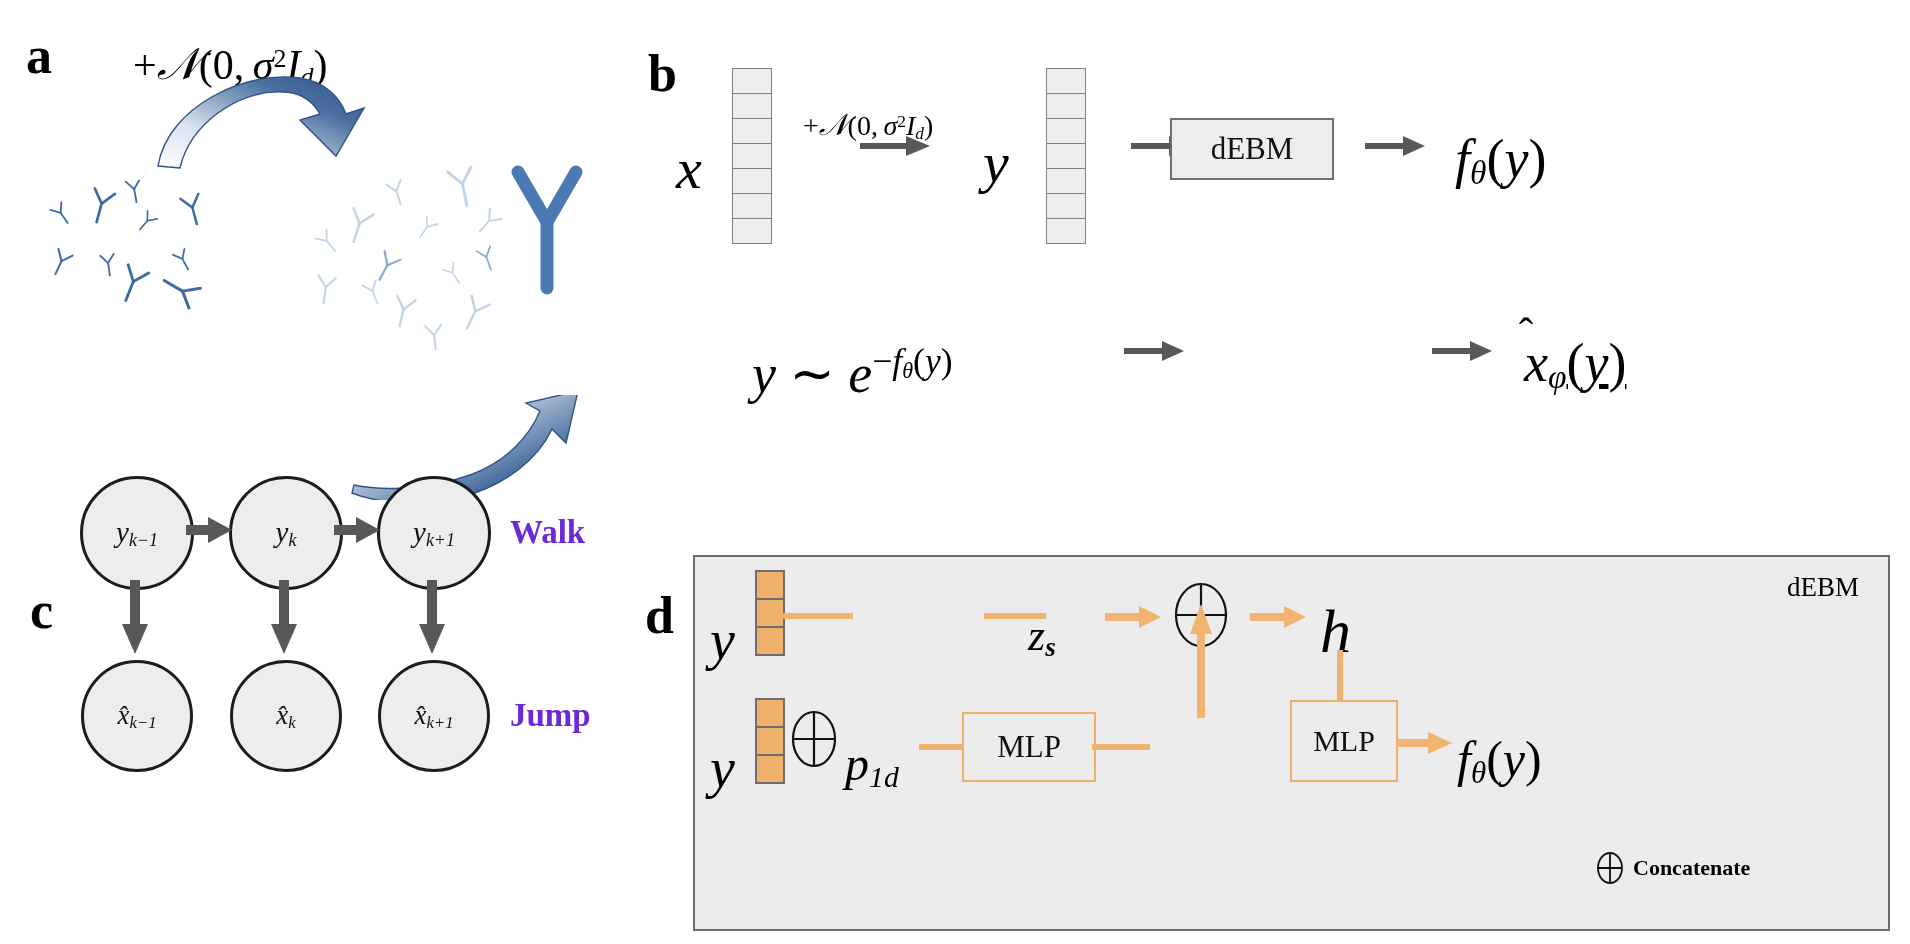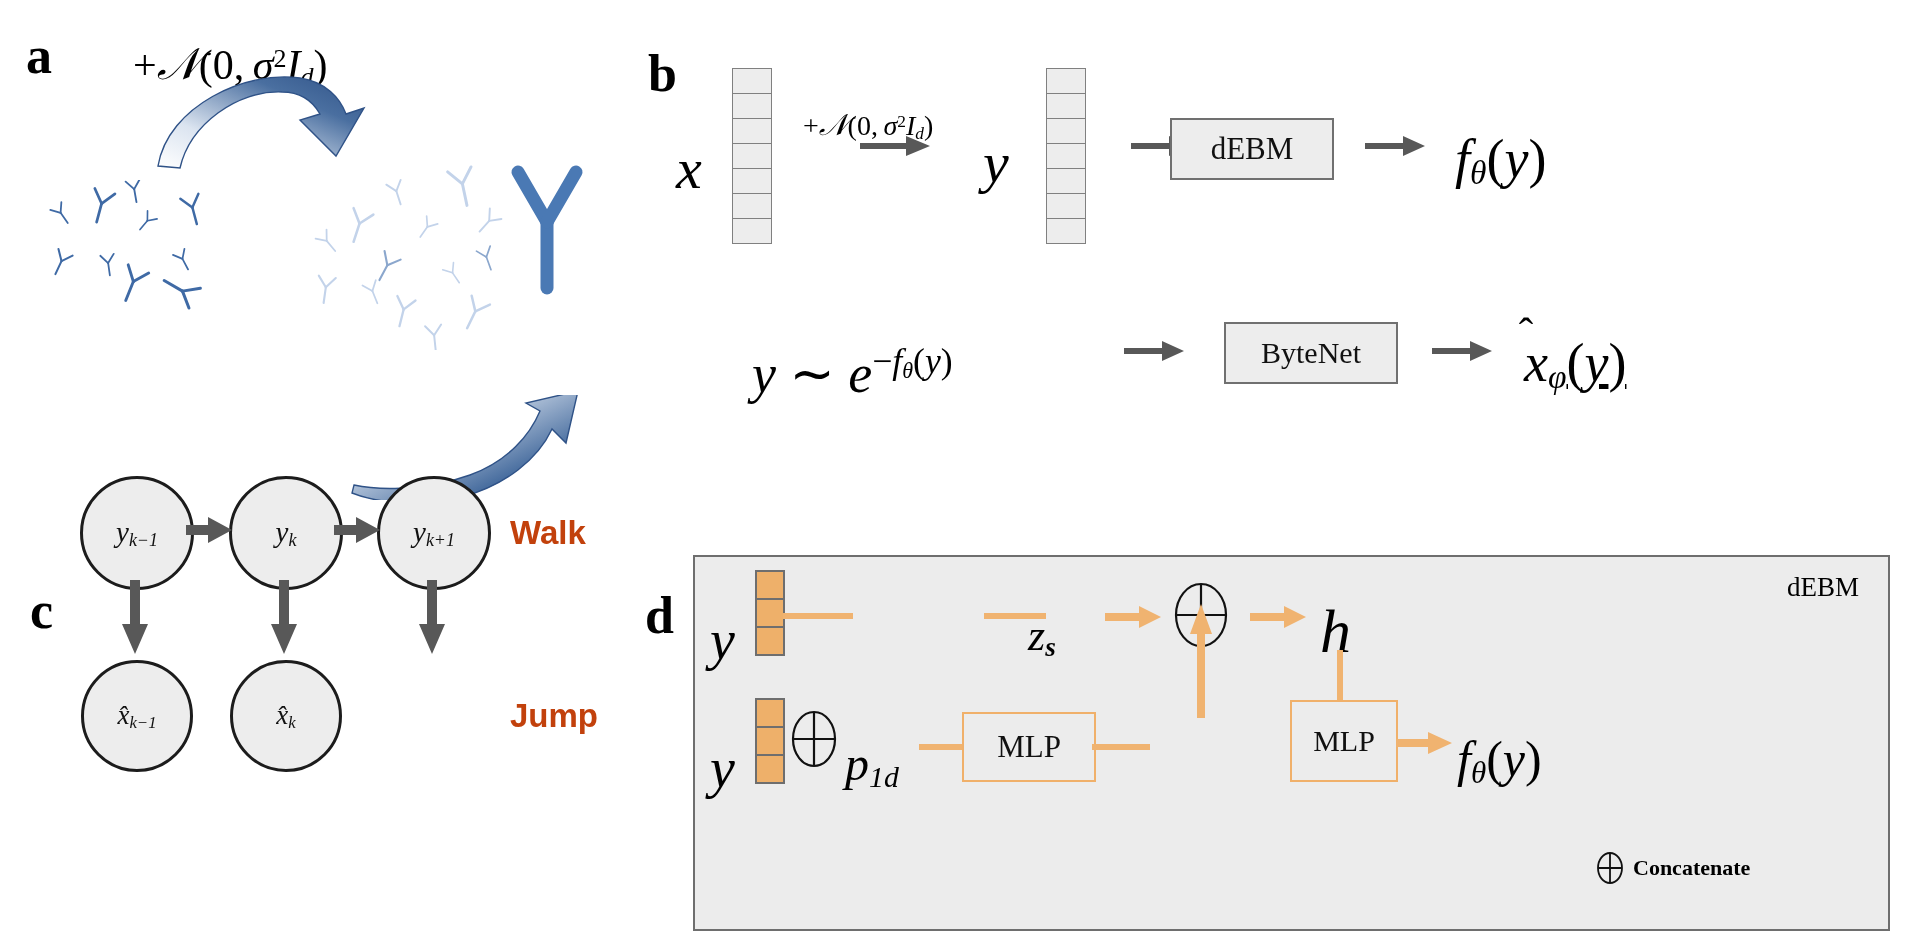--- a/index.html
+++ b/index.html
@@ -35,22 +35,22 @@
           border:2px solid #6e6e6e;}
   .ostack > i{display:block;background:#eeb06a;border-bottom:2px solid #6e6e6e;}
   .ostack > i:last-child{border-bottom:none;}
 
   
   .garrow{position:absolute;}
   
   .node{position:absolute;background:#ededed;border:3px solid #1c1c1c;
         border-radius:50%;display:flex;align-items:center;justify-content:center;
         font-family:"Liberation Serif",serif;font-style:italic;color:#111;}
-  .wj{position:absolute;font-family:Liberation Sans, sans-serif;font-weight:bold;
-      font-style:normal;font-size:33px;color:#c2410c;}
+  .wj{position:absolute;font-family:Liberation Serif, serif;font-weight:bold;
+      font-style:normal;font-size:33px;color:#6d28d9;}
 
   
   #panel-d-box{position:absolute;background:#ececec;border:2px solid #6e6e6e;}
   .obox{position:absolute;background:#ececec;border:2px solid #f0b06a;
         display:flex;align-items:center;justify-content:center;
         font-family:"Liberation Serif",serif;font-style:normal;color:#111;}
   .oline{position:absolute;background:#f0b370;}
   .concat{position:absolute;display:flex;align-items:center;gap:8px;
           font-family:"Liberation Serif",serif;font-weight:bold;font-size:22px;text-align:center;}
   .debmtag{position:absolute;font-family:"Liberation Serif",serif;font-size:27px;}
@@ -287,21 +287,20 @@
   </div>
 
   <div class="math" style="left:752px;top:322px;font-size:54px;">
     <span>y</span>&nbsp;<span class="up">∼</span>&nbsp;<span>e</span><sup style="font-size:0.66em;vertical-align:0.52em;"><span class="up">−</span><span>f</span><sub>θ</sub><span class="up">(</span><span>y</span><span class="up">)</span></sup>
   </div>
 
   <svg class="garrow" style="left:1124px;top:338px;" width="62" height="26" viewBox="0 0 62 26">
     <path d="M0,10 L38,10 L38,3 L60,13 L38,23 L38,16 L0,16 Z" fill="#585858"></path>
   </svg>
 
-  <div class="gbox" style="left:1224px;top:322px;width:170px;height:58px;font-size:30px;">ByteNet</div>
 
   <svg class="garrow" style="left:1432px;top:338px;" width="62" height="26" viewBox="0 0 62 26">
     <path d="M0,10 L38,10 L38,3 L60,13 L38,23 L38,16 L0,16 Z" fill="#585858"></path>
   </svg>
 
   <div class="math" style="left:1524px;top:314px;font-size:54px;text-decoration:underline;">
     <span style="position:relative;display:inline-block;">
       <span>x</span>
       <span style="position:absolute;left:2px;top:-25px;font-style:normal;font-size:0.8em;">̂</span>
     </span><sub>φ</sub><span class="up">(</span><span>y</span><span class="up">)</span>
@@ -334,20 +333,23 @@
   </svg>
   <svg class="garrow" style="left:418px;top:580px;" width="28" height="76" viewBox="0 0 28 76">
     <path d="M9,0 L19,0 L19,44 L27,44 L14,74 L1,44 L9,44 Z" fill="#585858"></path>
   </svg>
 
   <div class="node" style="left:81px;top:660px;width:106px;height:106px;font-size:27px;">
     <span><span>x̂</span><sub>k−1</sub></span>
   </div>
   <div class="node" style="left:230px;top:660px;width:106px;height:106px;font-size:27px;">
     <span><span>x̂</span><sub>k</sub></span>
+  </div>
+  <div class="node" style="left:378px;top:660px;width:106px;height:106px;font-size:27px;">
+    <span><span>x̂</span><sub>k+1</sub></span>
   </div>
 
   <div class="wj" style="left:510px;top:514px;">Walk</div>
   <div class="wj" style="left:510px;top:697px;">Jump</div>
 
   <div class="plabel" style="left:645px;top:590px;">d</div>
 
   <div id="panel-d-box" style="left:693px;top:555px;width:1193px;height:372px;"></div>
 
   <div class="debmtag" style="left:1787px;top:572px;">dEBM</div>

